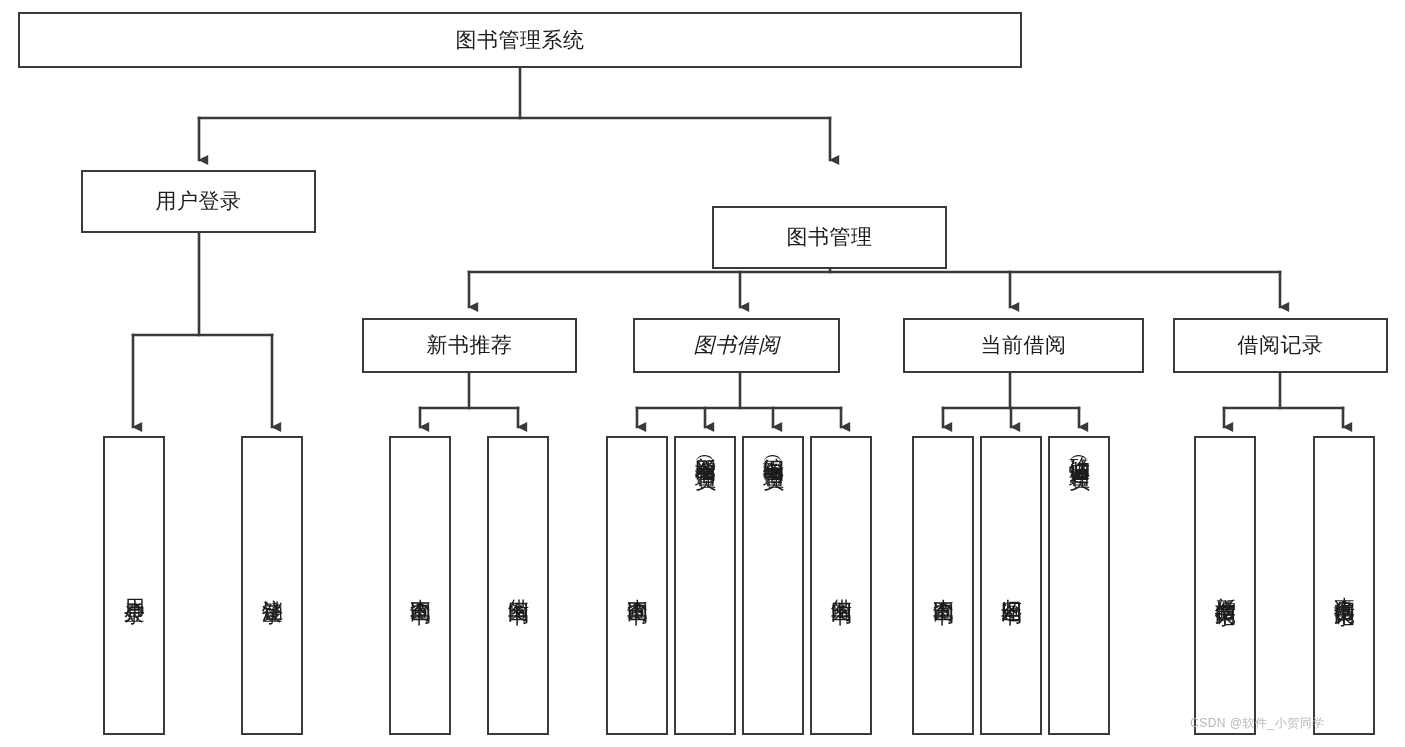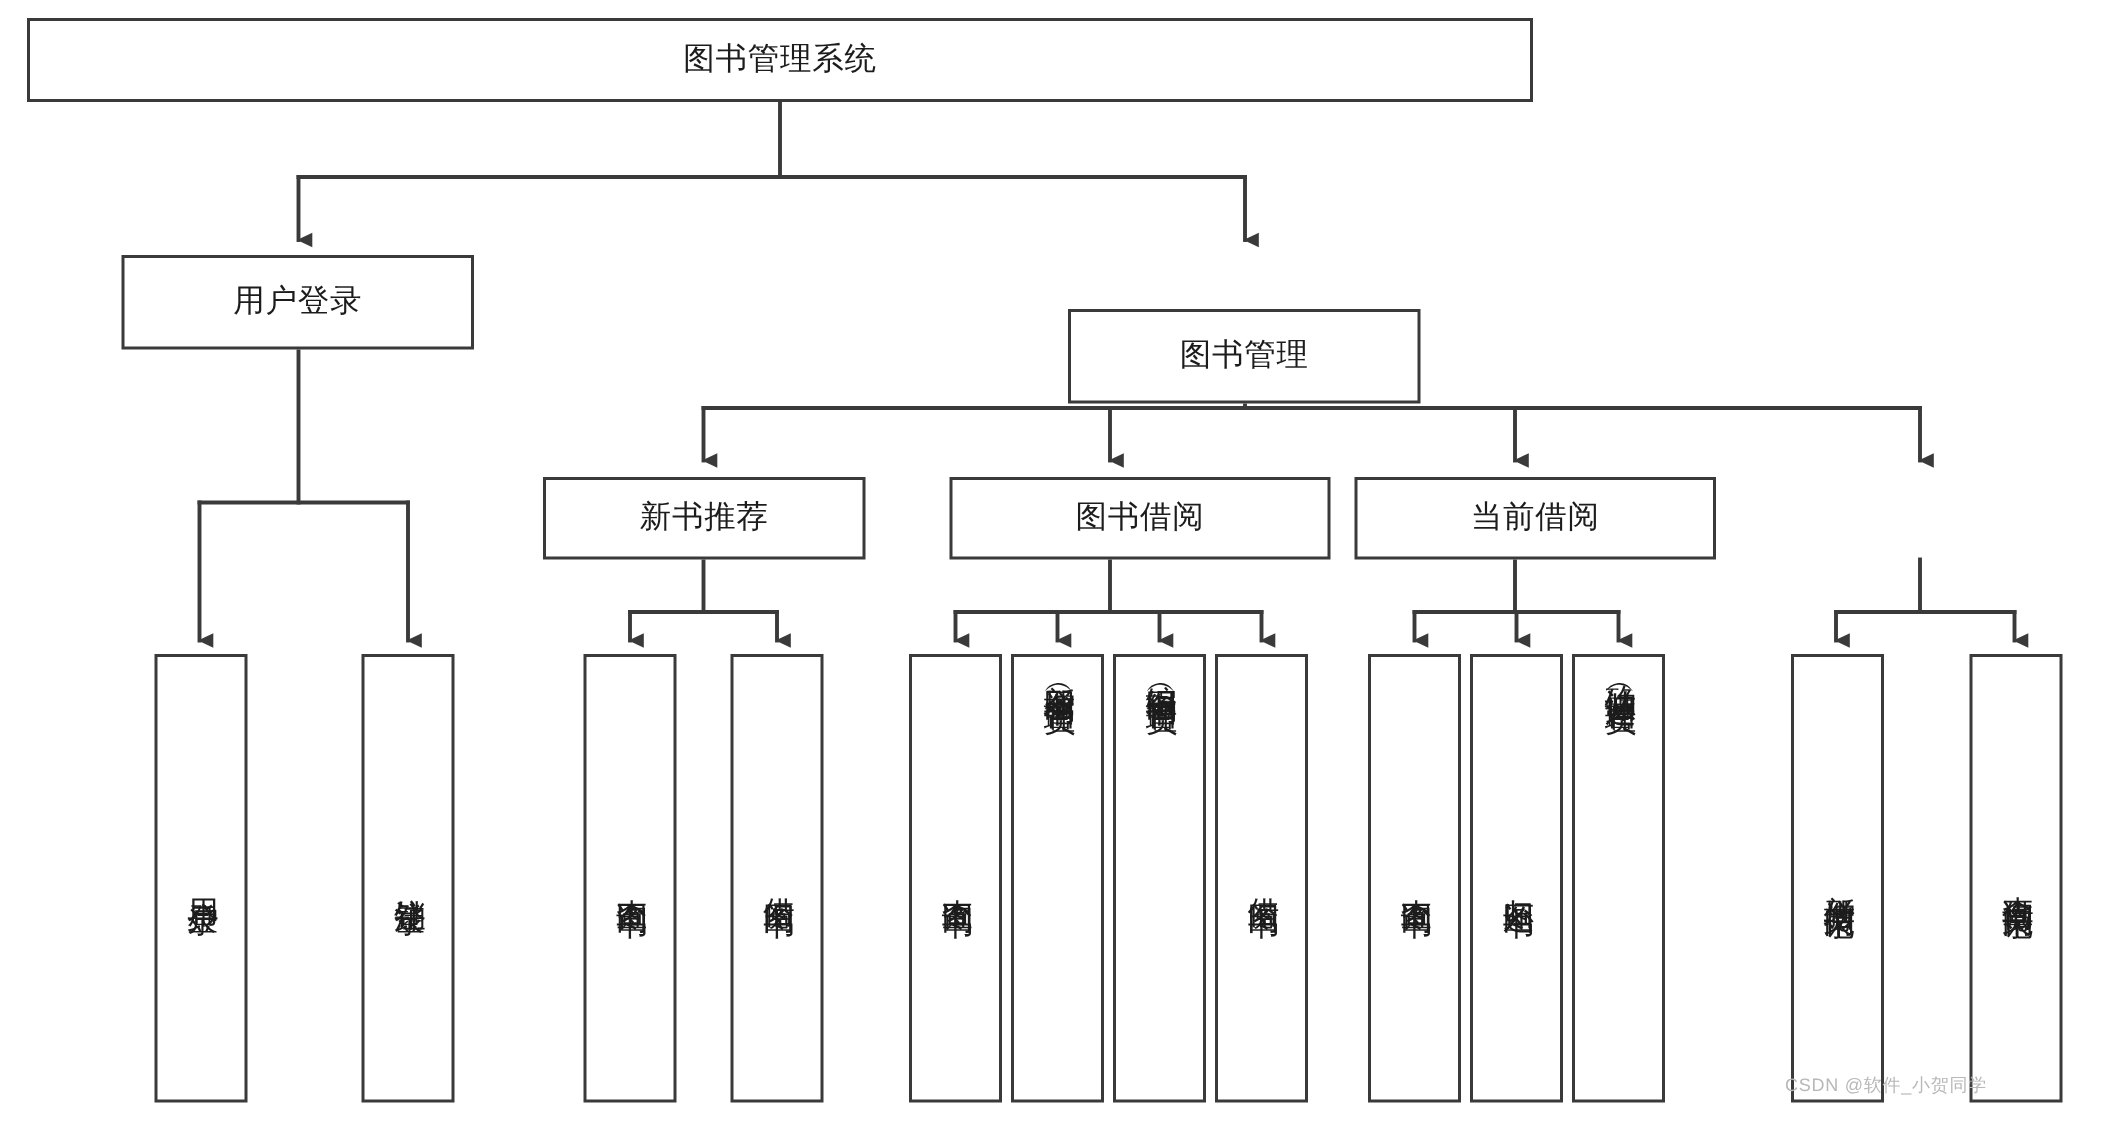--- a/index.html
+++ b/index.html
@@ -136,32 +136,35 @@
   </div>
 
   <div class="node" style="left:81px; top:170px; width:235px; height:63px;">
     <span class="label-h">用户登录</span>
   </div>
 
   <div class="node" style="left:712px; top:170px; width:235px; height:63px;margin-top:36px;">
     <span class="label-h">图书管理</span>
   </div>
 
-  <div class="node" style="left:362px; top:318px; width:215px; height:55px;">
+  <div class="node" style="left:362px; top:318px; width:215px; height:55px;font-family:Liberation Serif, serif;">
     <span class="label-h">新书推荐</span>
   </div>
 
-  <div class="node" style="left:633px; top:318px; width:254px; height:55px;">
+  <div class="node" style="left:633px; top:318px; width:207px; height:55px;font-style:italic;">
     <span class="label-h">图书借阅</span>
   </div>
 
   <div class="node" style="left:903px; top:318px; width:241px; height:55px;">
     <span class="label-h">当前借阅</span>
   </div>
 
+  <div class="node" style="left:1173px; top:318px; width:215px; height:55px;">
+    <span class="label-h">借阅记录</span>
+  </div>
 
   <div class="node leaf centered" style="left:103px; top:436px; width:62px; height:299px;">
     <span class="label-v">用户登录</span>
   </div>
 
   <div class="node leaf centered" style="left:241px; top:436px; width:62px; height:299px;">
     <span class="label-v">注销登录</span>
   </div>
 
   <div class="node leaf centered" style="left:389px; top:436px; width:62px; height:299px;">

